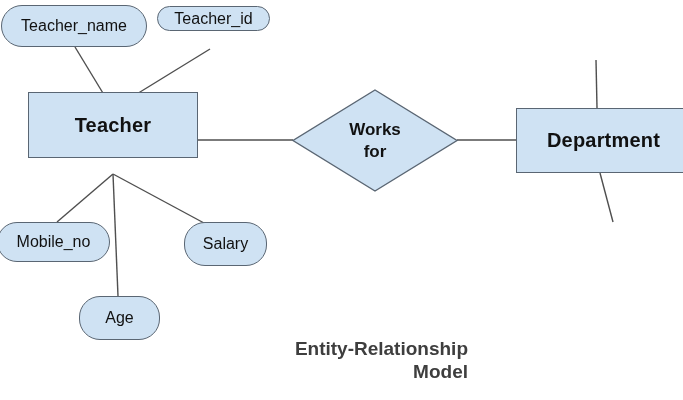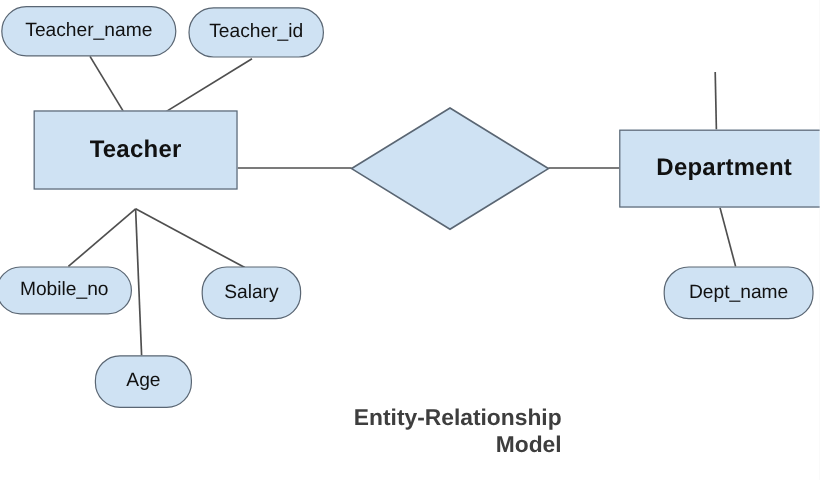--- a/index.html
+++ b/index.html
@@ -100,33 +100,36 @@
     <line x1="113" y1="174" x2="57" y2="222"></line>
     <line x1="113" y1="174" x2="118" y2="296"></line>
     <line x1="113" y1="174" x2="204" y2="223"></line>
     <line x1="596" y1="60" x2="597" y2="108"></line>
     <line x1="600" y1="173" x2="613" y2="222"></line>
     <polygon points="375,90 457,140.5 375,191 293,140.5"></polygon>
   </svg>
 
   <div class="attr" style="left:1px; top:5px; width:146px; height:42px;">Teacher_name</div>
 
-  <div class="attr" style="left:157px; top:6px; width:113px; height:42px;">Teacher_id</div>
+  <div class="attr" style="left:157px; top:6px; width:113px; height:25px;">Teacher_id</div>
 
   <div class="entity" style="left:28px; top:92px; width:170px; height:66px;">Teacher</div>
 
+  <div class="rel-label" style="left:293px; top:90px; width:164px; height:101px;">
+    <span>Works</span>
+    <span>for</span>
+  </div>
 
   <div class="entity" style="left:516px; top:108px; width:175px; height:65px;">Department</div>
 
 
-  <div class="attr" style="left:553px; top:222px; width:125px; height:44px;">Dept_name</div>
 
   <div class="attr" style="left:-3px; top:222px; width:113px; height:40px;">Mobile_no</div>
 
-  <div class="attr" style="left:168px; top:222px; width:83px; height:44px;">Salary</div>
+  <div class="attr" style="left:184px; top:222px; width:83px; height:44px;">Salary</div>
 
   <div class="attr" style="left:79px; top:296px; width:81px; height:44px;">Age</div>
 
   <div class="diagram-title" style="left:228px; top:337px; width:240px;">
     <div>Entity-Relationship</div>
     <div>Model</div>
   </div>
 
 </div>
 

